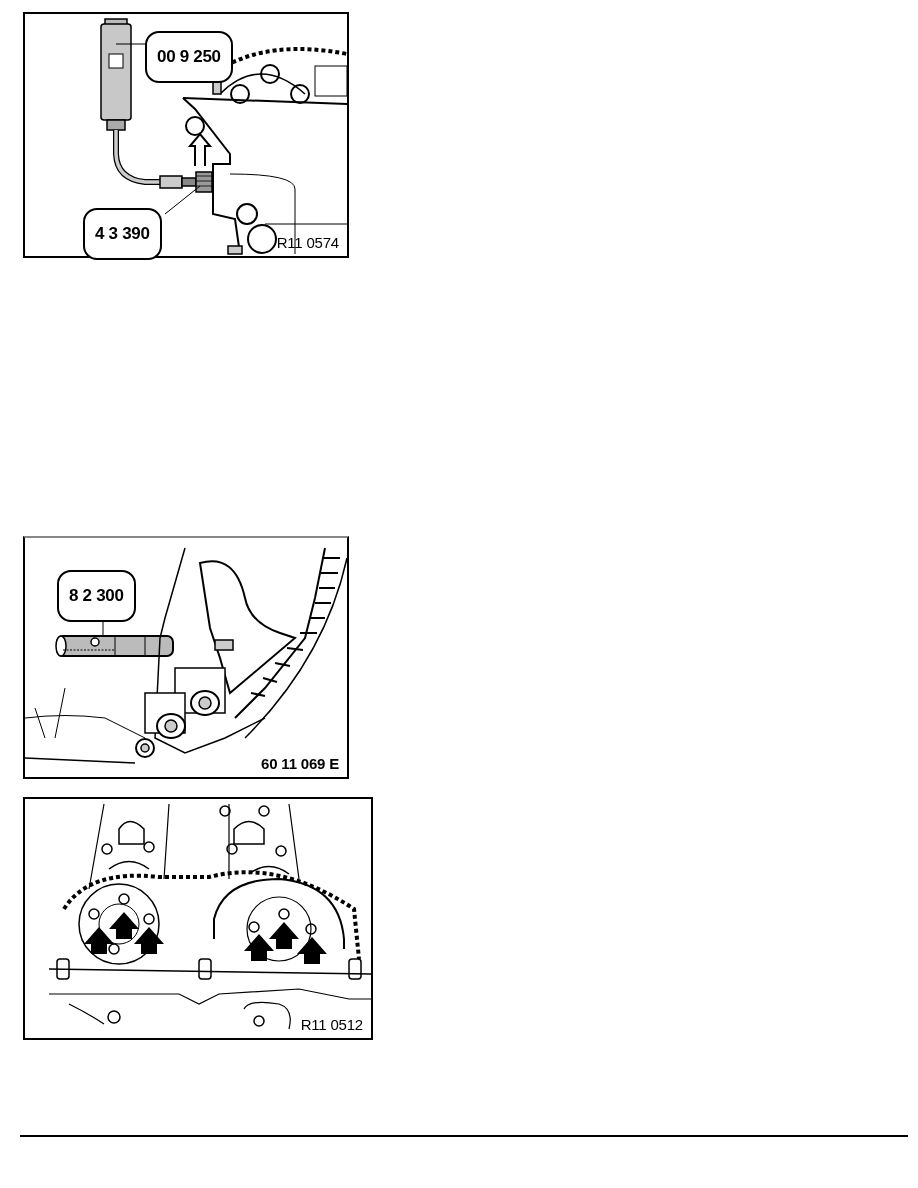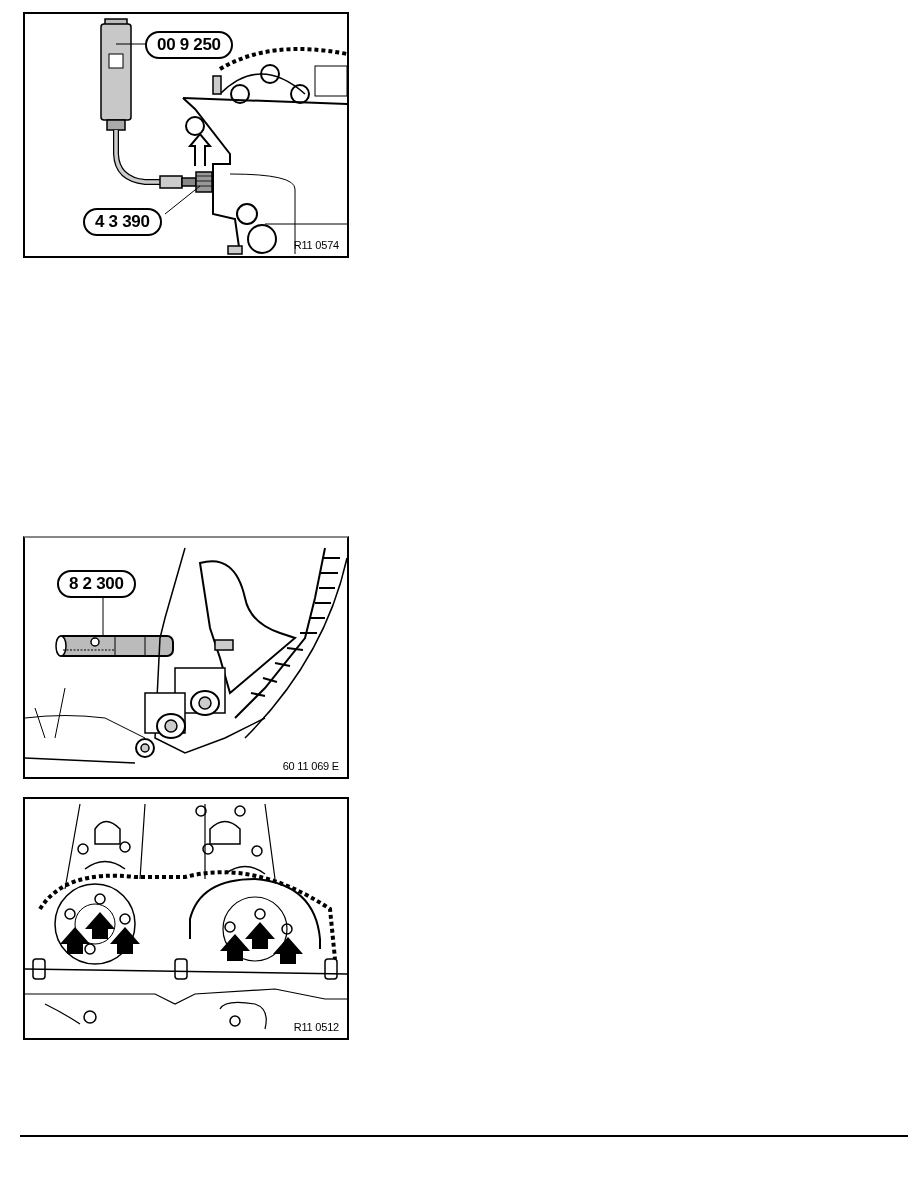--- a/index.html
+++ b/index.html
@@ -9,32 +9,32 @@
   }
   .figure {
     position: absolute; left: 23px; width: 322px;
     border: 2px solid #000; background: #fff; box-sizing: content-box;
   }
   .figure svg { display: block; width: 322px; }
   #fig1 { top: 12px; height: 242px; }
   #fig1 svg { height: 242px; }
   #fig2 { top: 536px; height: 239px; border-top-color: #888; }
   #fig2 svg { height: 239px; }
-  #fig3 { top: 797px; height: 239px; }
+  #fig3 { top: 797px; height: 239px; padding-left: 24px; }
   #fig3 svg { height: 239px; }
   .callout {
     position: absolute; border: 2px solid #000; border-radius: 14px;
     background: #fff; font-weight: bold; font-size: 17px; line-height: 22px;
-    padding: 1px 10px; white-space: nowrap; letter-spacing: -0.3px;
+    padding: 13px 10px; white-space: nowrap; letter-spacing: -0.3px;
   }
   .figref {
-    position: absolute; right: 8px; bottom: 5px; font-size: 11px;
+    position: absolute; right: 8px; bottom: 5px; font-size: 15px;
     letter-spacing: -0.2px;
   }
-  .figref.bold { font-weight: normal; }
+  .figref.bold { font-weight: bold; }
   #footer-rule {
     position: absolute; left: 20px; right: 10px; top: 1135px;
     height: 0; border-top: 2px solid #000;
   }
 </style>
 </head>
 <body>
 
 <div class="figure" id="fig1">
   <svg viewBox="0 0 322 242" fill="none" stroke="#000" stroke-width="1.5">

